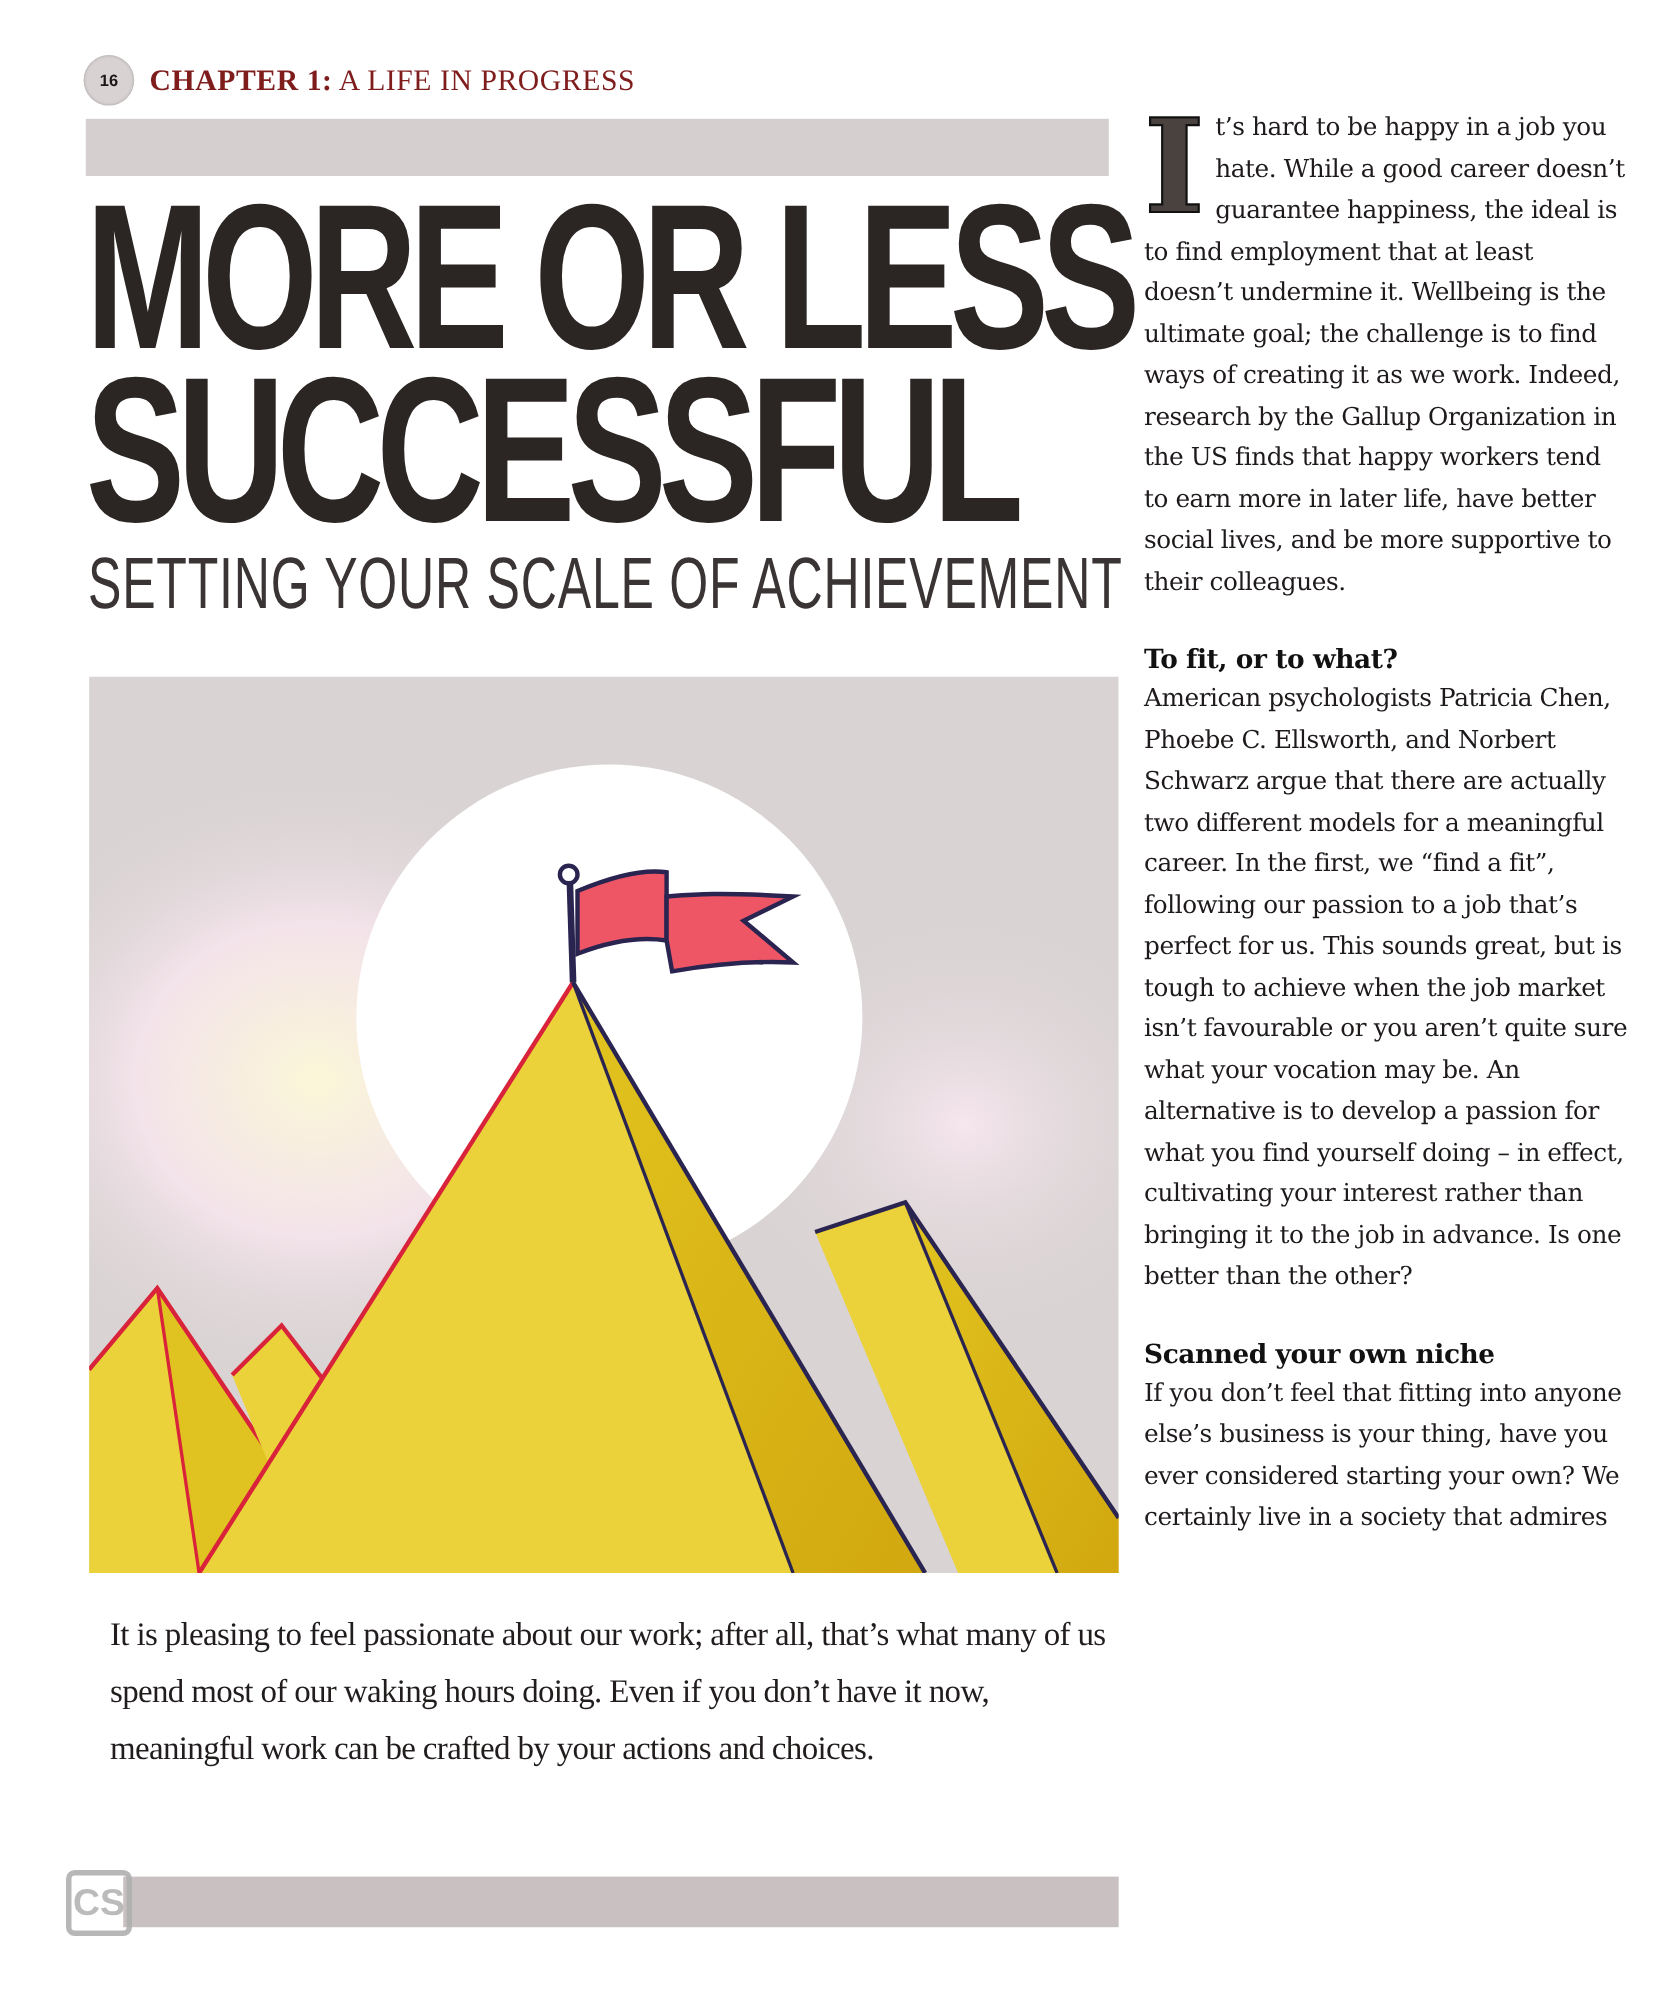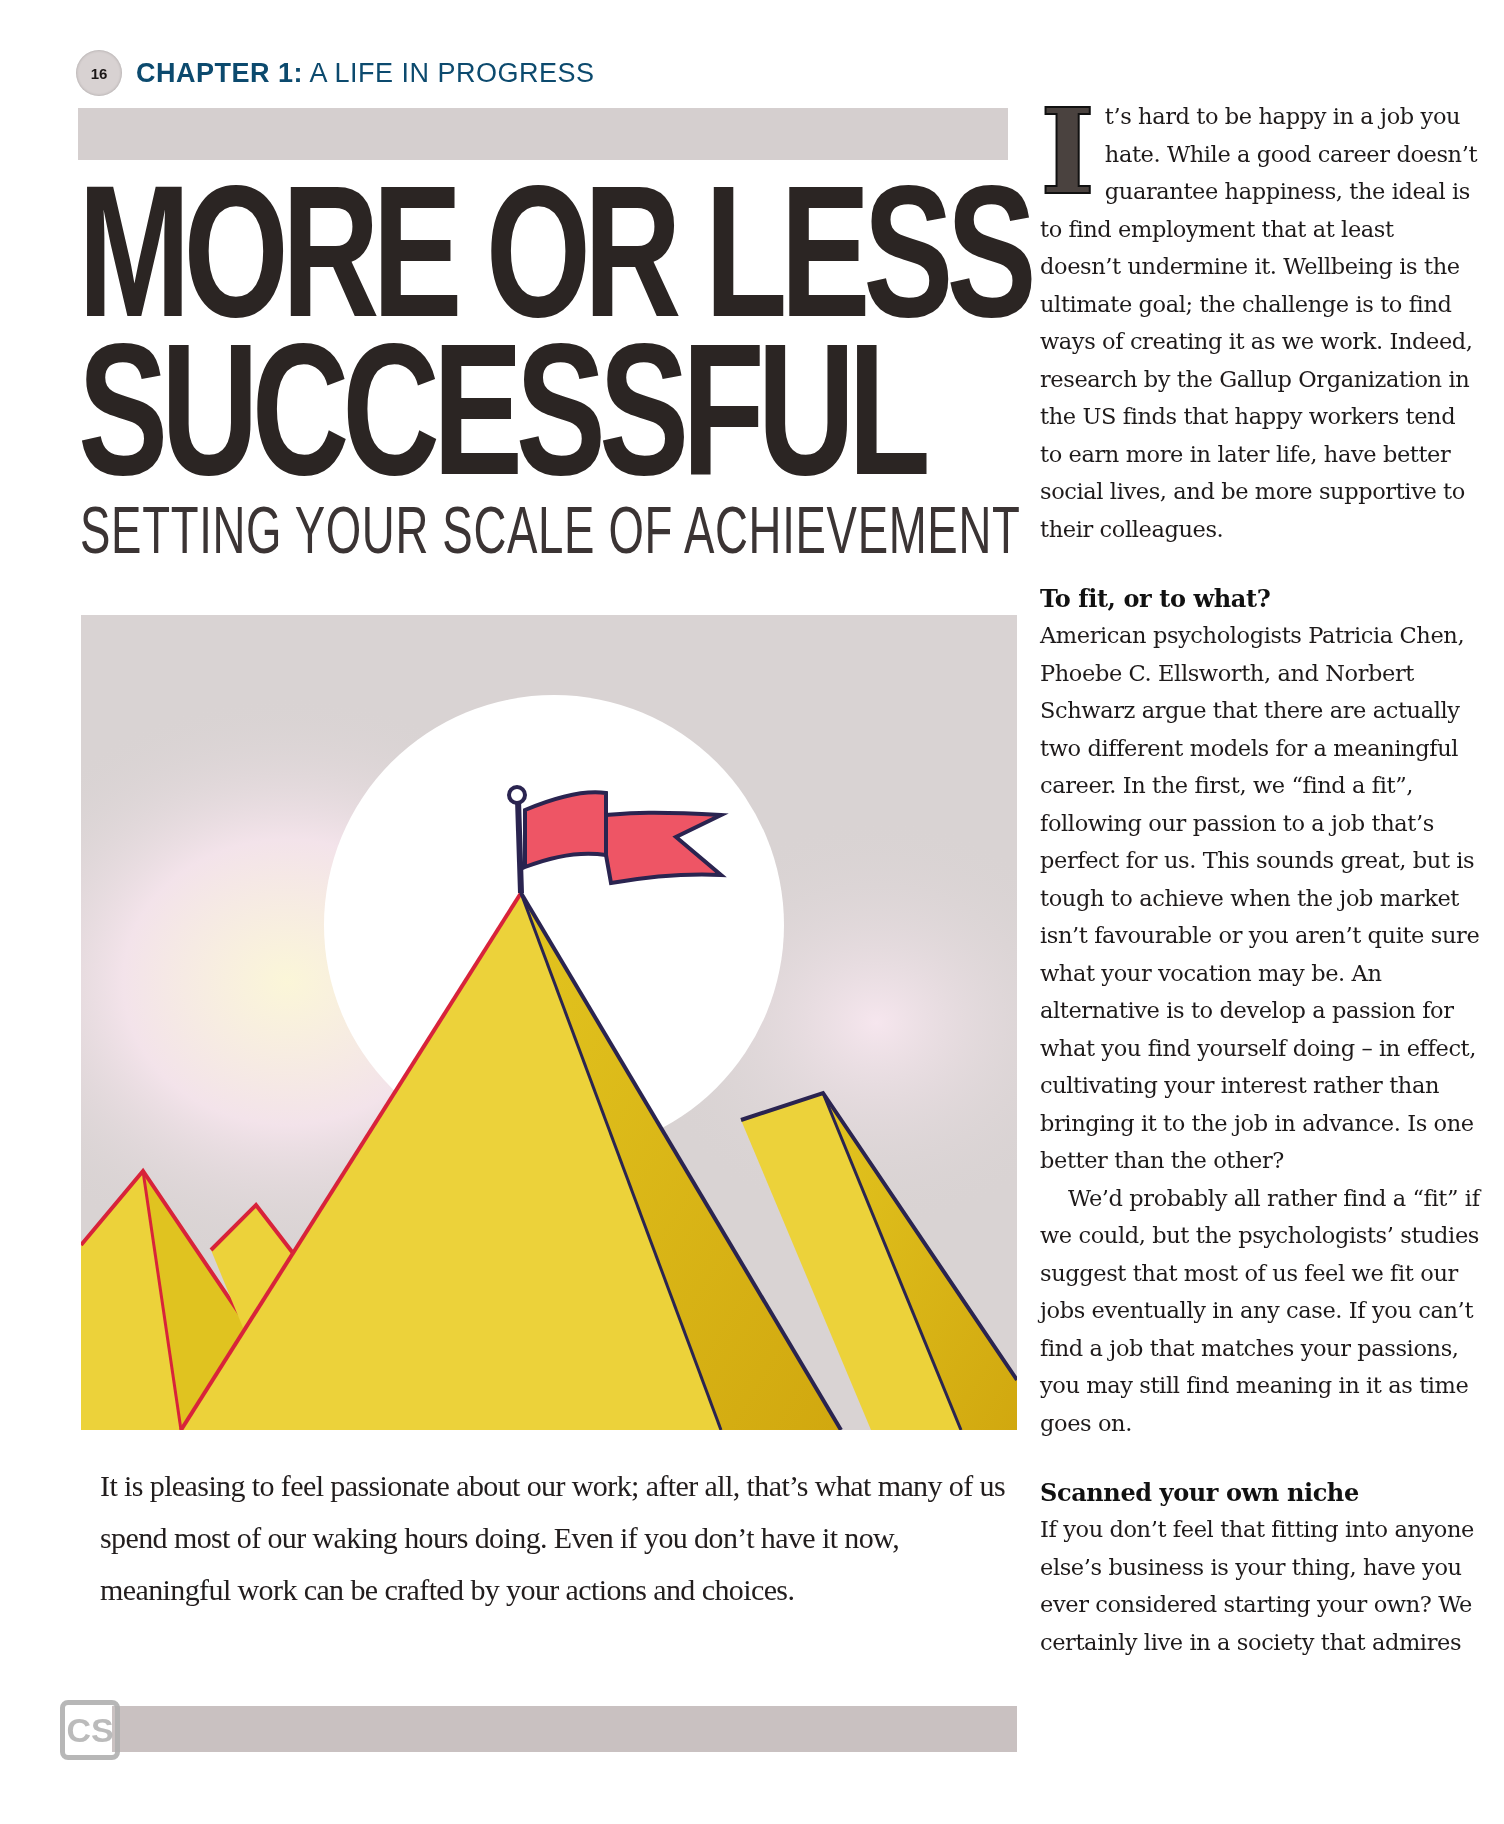--- a/index.html
+++ b/index.html
@@ -7,21 +7,21 @@
     width:1504px; height:1824px; background:#ffffff; position:relative; overflow:hidden;
     font-family:"DejaVu Serif", serif; color:#1e1a1a;
   }
   .header { position:absolute; left:76px; top:50px; display:flex; align-items:center; }
   .page-num {
     width:46px; height:46px; border-radius:50%; background:#d8d2d2;
     display:flex; align-items:center; justify-content:center;
     font-family:"Liberation Sans", sans-serif; font-weight:bold; font-size:15px; color:#1b1717;
     box-shadow: inset 0 0 3px rgba(0,0,0,0.25);
   }
-  .chapter { margin-left:14px; font-family:Liberation Sans, sans-serif; font-size:27px; letter-spacing:0.5px; color:#0c4a6e; }
+  .chapter { margin-left:14px; font-family:Liberation Serif, serif; font-size:27px; letter-spacing:0.5px; color:#7f1d1d; }
   .chapter b { font-weight:bold; }
   .band-top { position:absolute; left:78px; top:108px; width:930px; height:52px; background:#d5cfcf; }
   .title {
     position:absolute; left:78px; top:172px; width:960px;
     font-family:"Liberation Sans", sans-serif; font-weight:bold; color:#2b2523;
     font-size:188px; line-height:158px; letter-spacing:-10px; transform:scaleX(0.72); transform-origin:left top;
     white-space:nowrap;
   }
   .subtitle {
     position:absolute; left:80px; top:492px;
@@ -135,17 +135,16 @@
   <div class="wm-logo">CS</div>
 </div>
 
 <div class="col">
   <p>
     <span class="dropcap">I</span><span>t’s hard to be happy in a job you hate. While a good career doesn’t guarantee happiness, the ideal is to find employment that at least doesn’t undermine it. Wellbeing is the ultimate goal; the challenge is to find ways of creating it as we work. Indeed, research by the Gallup Organization in the US finds that happy workers tend to earn more in later life, have better social lives, and be more supportive to their colleagues.</span>
   </p>
   <div class="gap1"></div>
   <h3>To fit, or to what?</h3>
   <p>American psychologists Patricia Chen, Phoebe C. Ellsworth, and Norbert Schwarz argue that there are actually two different models for a meaningful career. In the first, we “find a fit”, following our passion to a job that’s perfect for us. This sounds great, but is tough to achieve when the job market isn’t favourable or you aren’t quite sure what your vocation may be. An alternative is to develop a passion for what you find yourself doing – in effect, cultivating your interest rather than bringing it to the job in advance. Is one better than the other?</p>
-  <p class="indent">We’d probably all rather find a “fit” if we could, but the psychologists’ studies suggest that most of us feel we fit our jobs eventually in any case. If you can’t find a job that matches your passions, you may still find meaning in it as time goes on.</p>
   <div class="gap1"></div>
   <h3>Scanned your own niche</h3>
   <p>If you don’t feel that fitting into anyone else’s business is your thing, have you ever considered starting your own? We certainly live in a society that admires</p>
 </div>
 
 </body></html>

